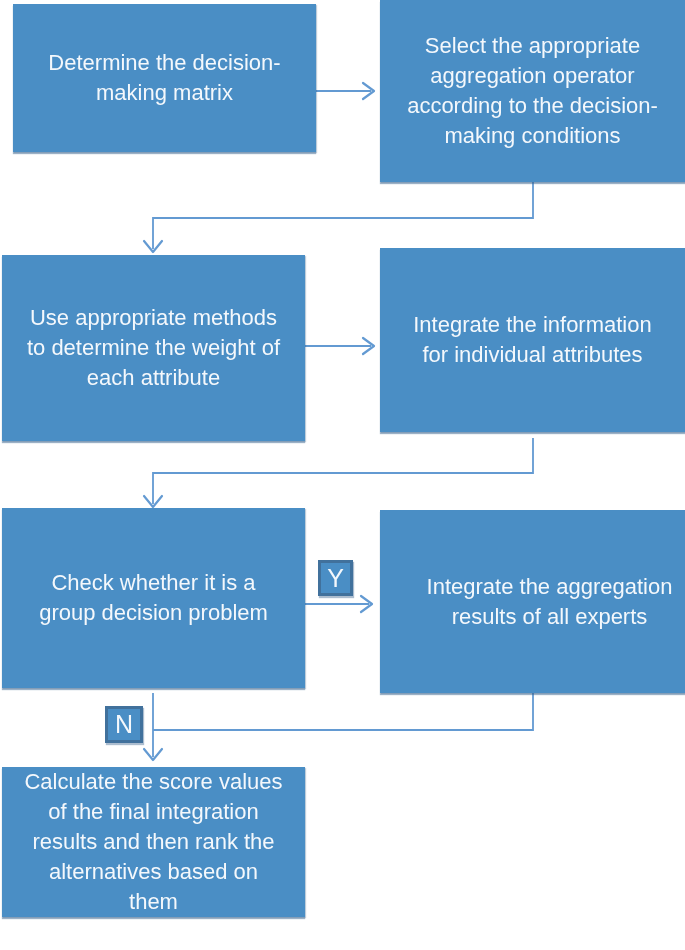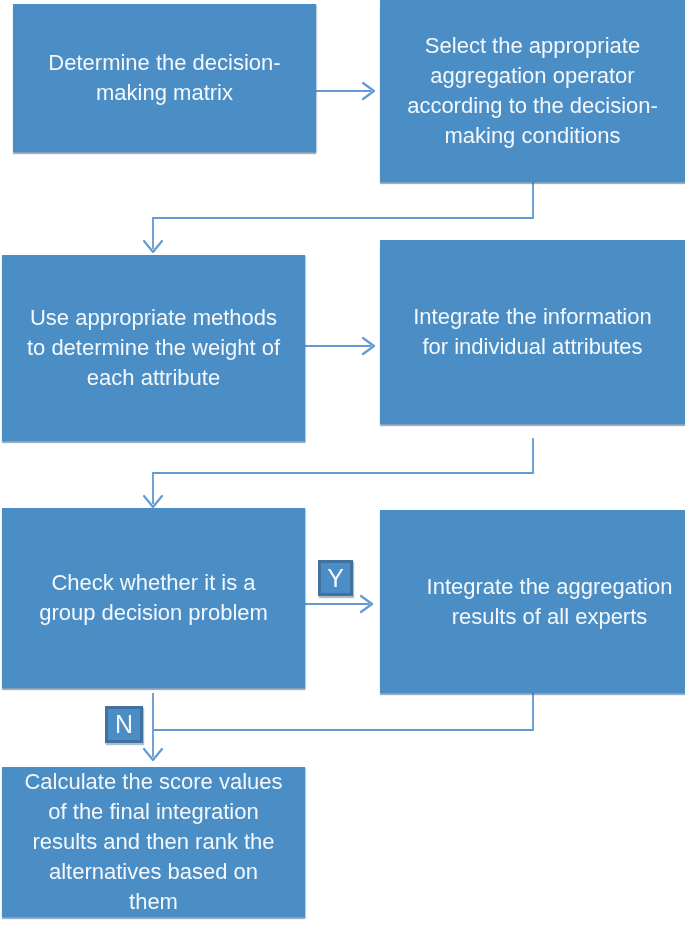--- a/index.html
+++ b/index.html
@@ -32,21 +32,21 @@
     justify-content: center;
     text-align: center;
     font-size: 22px;
     line-height: 1.36;
     box-shadow: 0 2px 1px rgba(47, 90, 135, 0.45), 1px 1px 1px rgba(47, 90, 135, 0.25);
   }
   .node .node-text { white-space: pre-line; padding: 0 6px; }
   .n1 { left: 13px;   top: 4px;   width: 303px; height: 148px; }
   .n2 { left: 380px; top: 0px;   width: 305px; height: 182px; }
   .n3 { left: 2px;   top: 255px; width: 303px; height: 186px; }
-  .n4 { left: 380px; top: 240px; width: 305px; height: 184px; }
+  .n4 { left: 380px; top: 248px; width: 305px; height: 184px; }
   .n5 { left: 2px;   top: 508px; width: 303px; height: 180px; }
   .n6 { left: 380px; top: 510px; width: 339px; height: 183px; }
   .n7 { left: 2px;   top: 767px; width: 303px; height: 150px; }
   .branch-label {
     position: absolute;
     background: var(--box-fill, #4a8ec5);
     border: 3px solid var(--label-border, #41719c);
     color: var(--box-text, #f4f8fc);
     display: flex;
     align-items: center;

